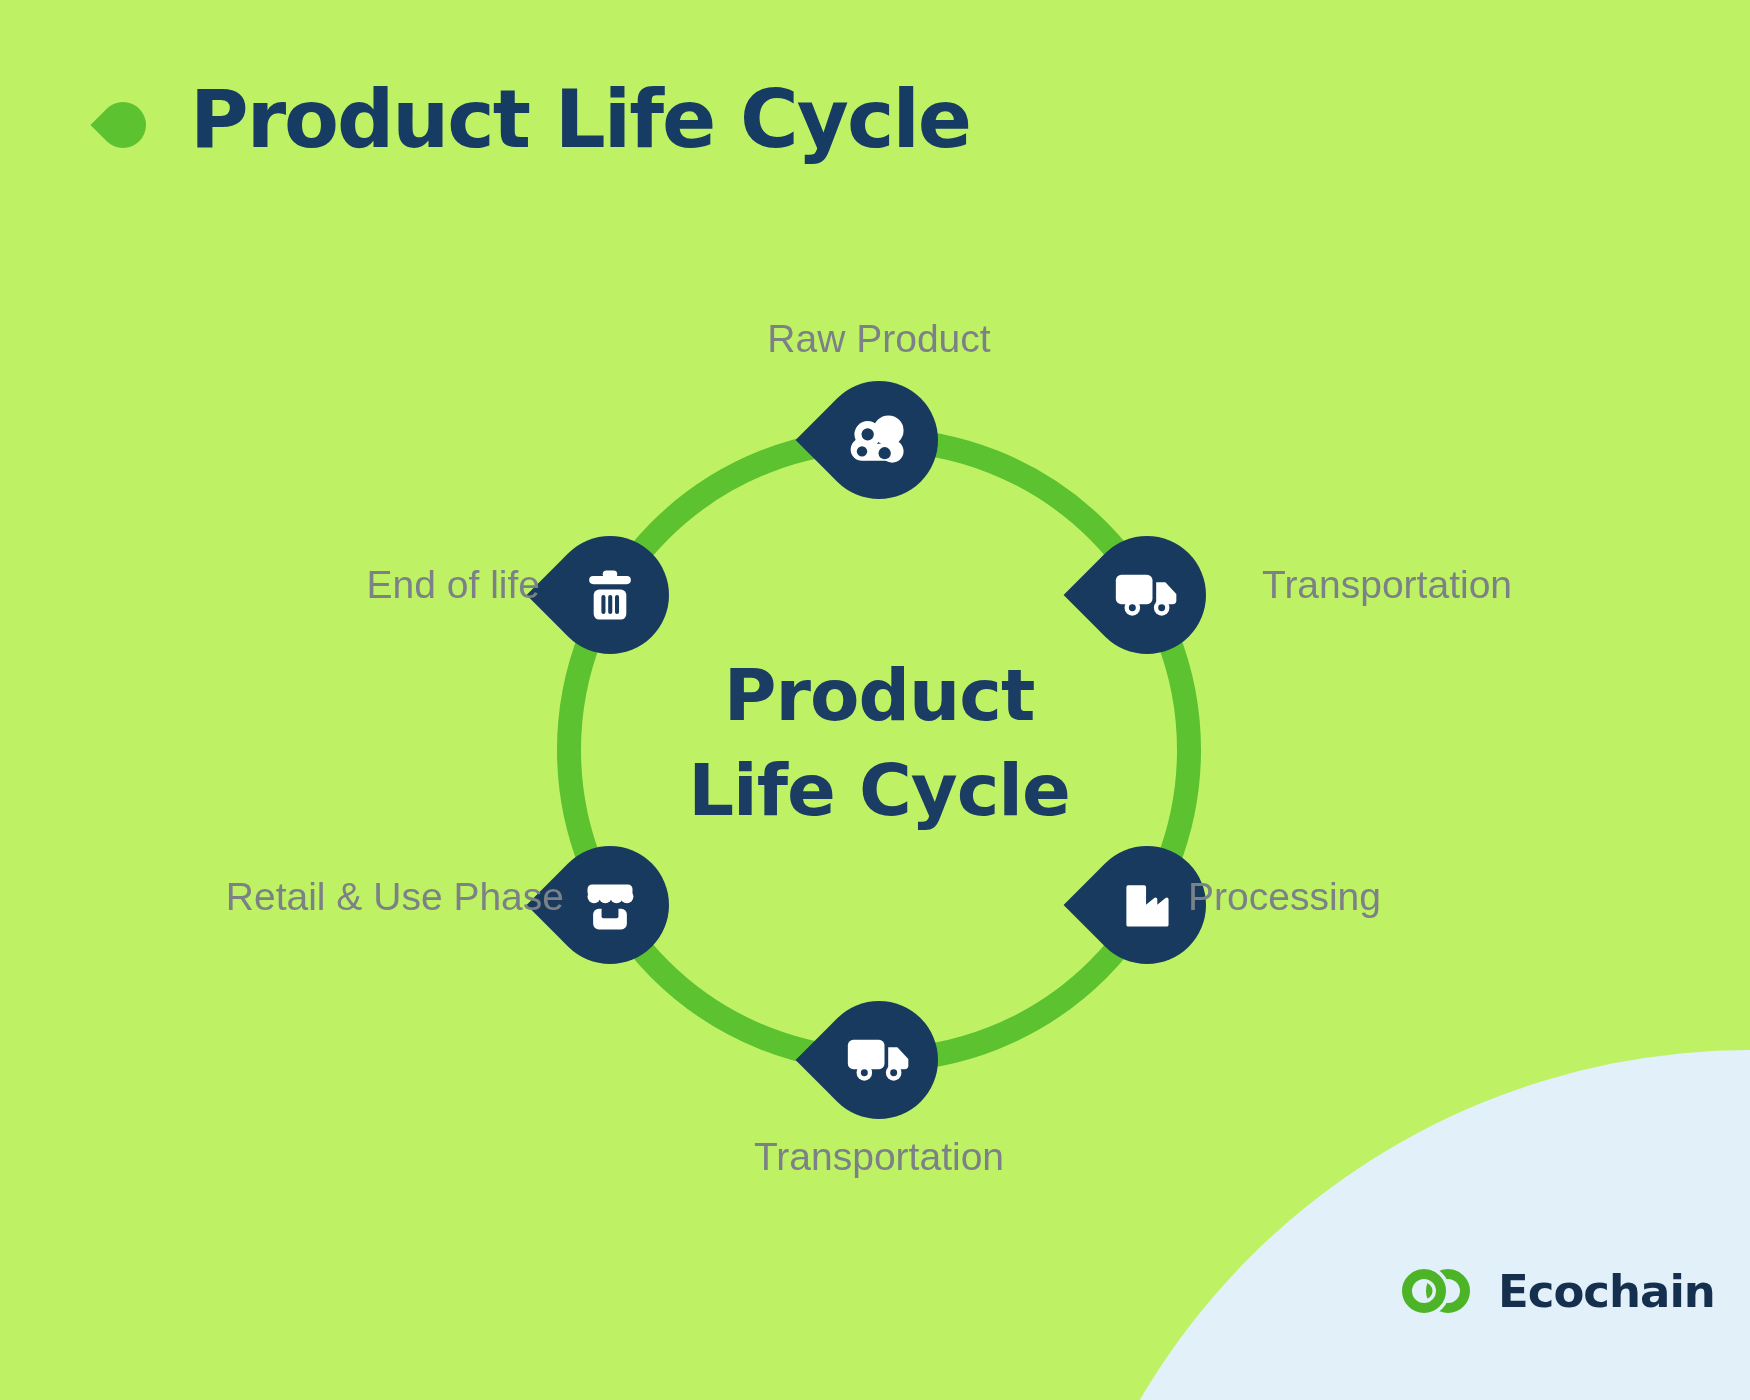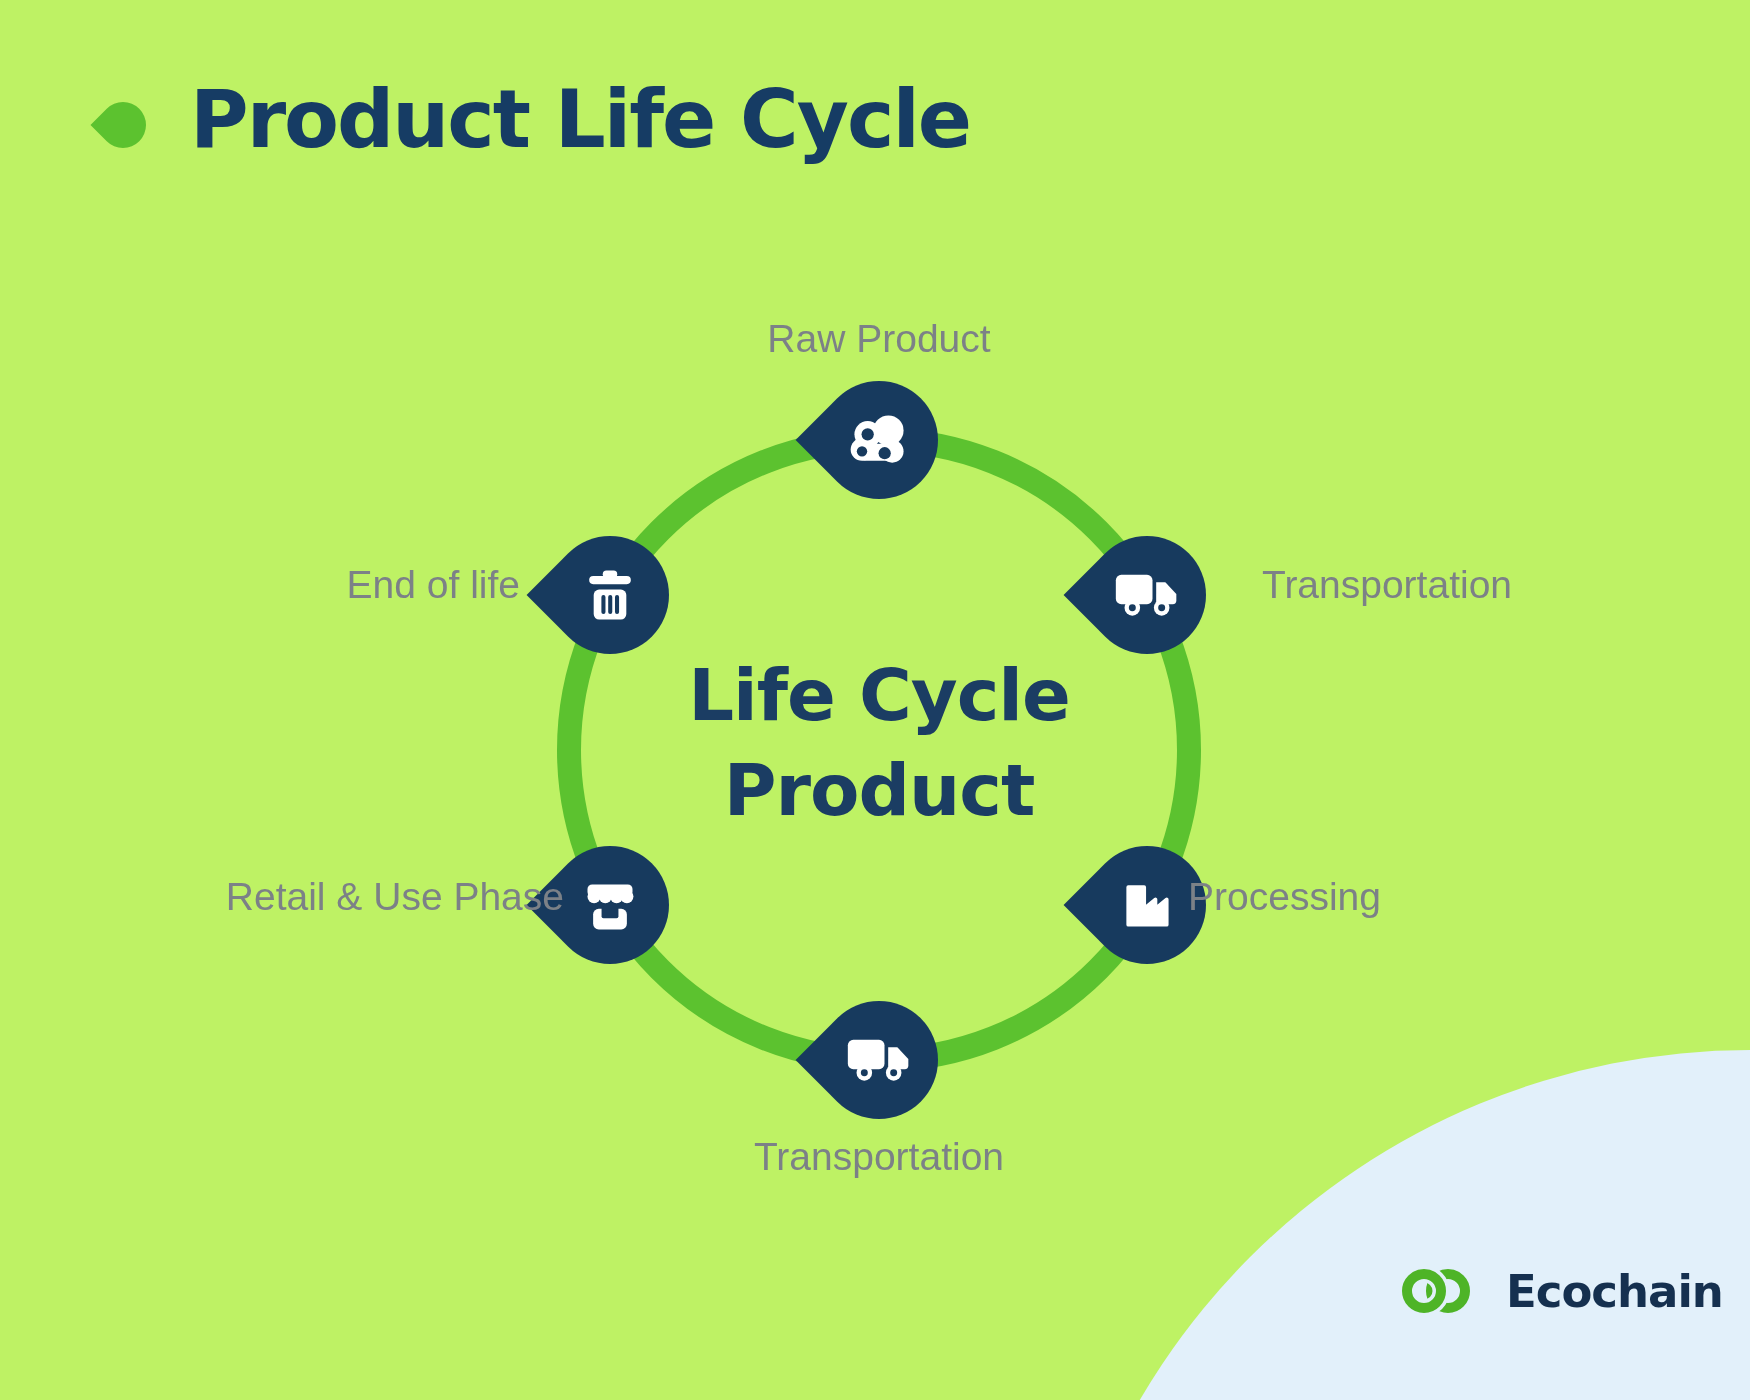--- a/index.html
+++ b/index.html
@@ -49,45 +49,45 @@
   .n5{left:551px;top:536px;}
   
   .stage-label{
     position:absolute;font-size:39px;color:#7C8187;white-space:nowrap;line-height:1;
   }
   .l0{left:879px;top:338px;transform:translate(-50%,-50%);}
   .l1{left:1262px;top:584px;transform:translateY(-50%);}
   .l2{left:1188px;top:896px;transform:translateY(-50%);}
   .l3{left:879px;top:1156px;transform:translate(-50%,-50%);}
   .l4{left:520px;top:896px;transform:translate(-100%,-50%);margin-left:44px;}
-  .l5{left:520px;top:584px;transform:translate(-100%,-50%);}
-  
-  .brand{position:absolute;left:1396px;top:1262px;display:flex;align-items:center;gap:28px;}
+  .l5{left:540px;top:584px;transform:translate(-100%,-50%);}
+  
+  .brand{position:absolute;left:1396px;top:1262px;display:flex;align-items:center;gap:20px;}
   .brand-name{
     font-family:"DejaVu Sans","Liberation Sans",sans-serif;
     font-size:45px;font-weight:700;color:#15304F;letter-spacing:-1px;line-height:1;
   }
 </style>
 </head>
 <body>
 
 <div class="canvas">
 
   <div class="corner-circle"></div>
 
   <div class="title-row">
     <div class="leaf-bullet"></div>
     <h1 class="page-title">Product Life Cycle</h1>
   </div>
 
   <div class="ring"></div>
 
   <div class="center-text">
+    <div>Product</div>
     <div>Life Cycle</div>
-    <div>Product</div>
   </div>
 
   <div class="node n0">
     <span class="node-icon">
       <svg width="68" height="54" viewBox="0 0 72 56">
         <g fill="#ffffff">
           <circle cx="24" cy="22" r="14"></circle>
           <circle cx="46" cy="18" r="16"></circle>
           <circle cx="18" cy="38" r="12"></circle>
           <circle cx="50" cy="40" r="12"></circle>

